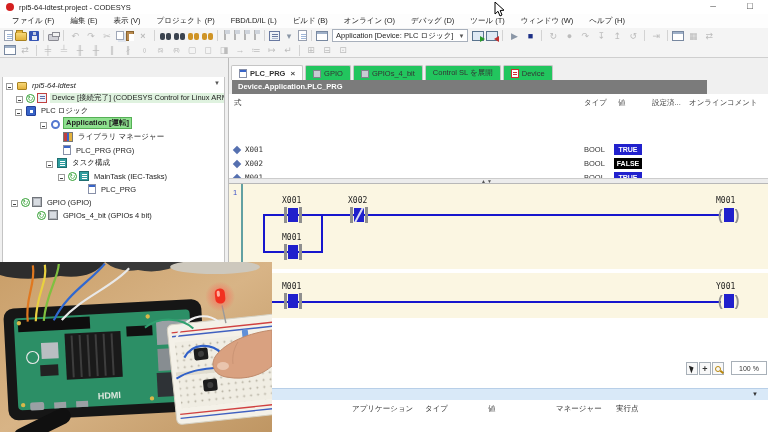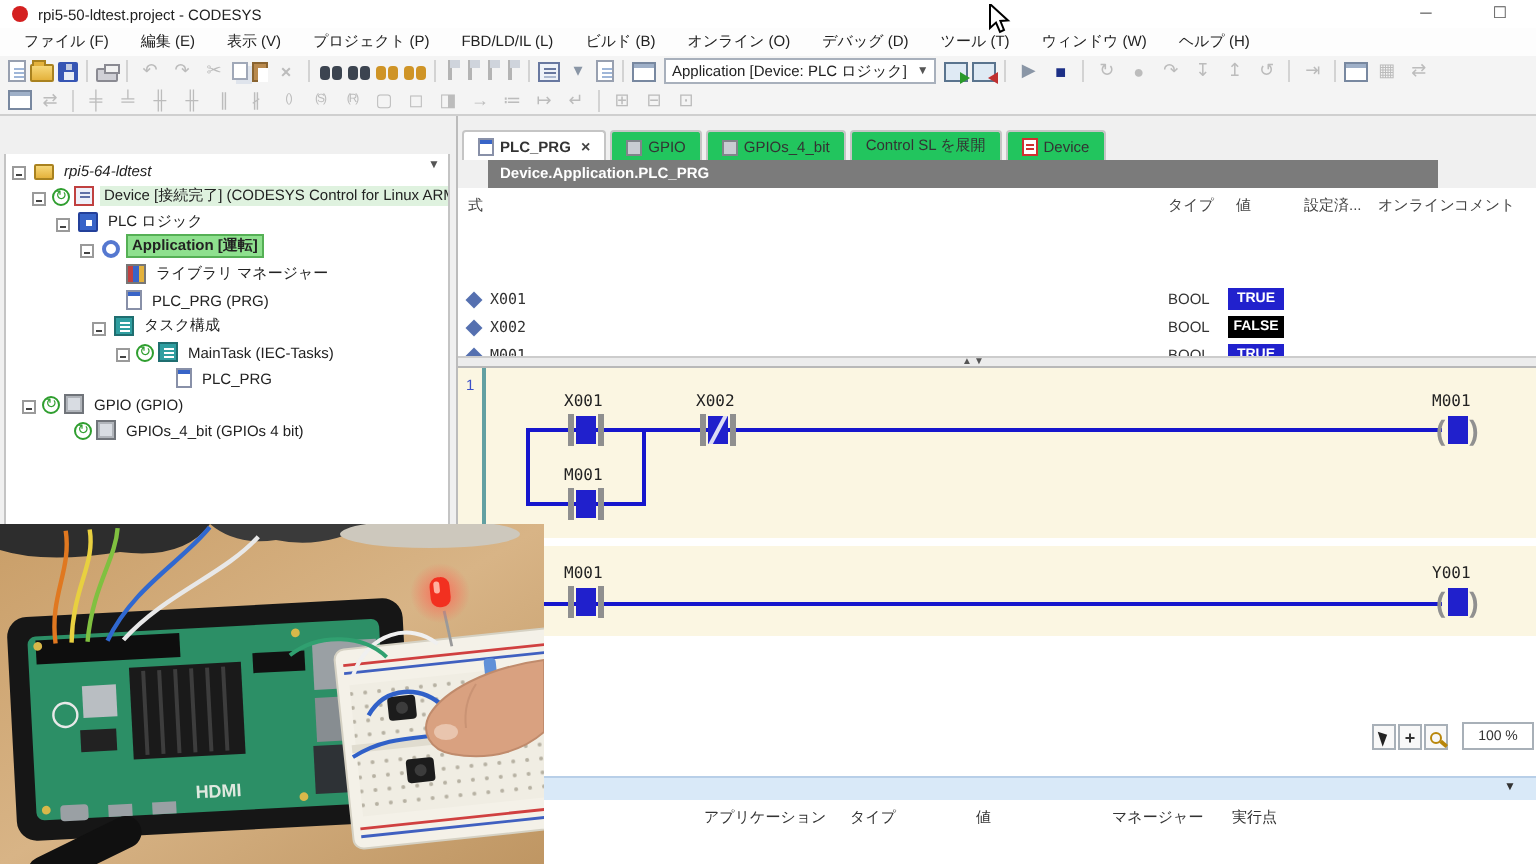--- a/index.html
+++ b/index.html
@@ -104,21 +104,21 @@
   .tab{height:15px;display:flex;align-items:center;padding:0 7px;background:#22c55e;border:1px solid #c5c5c5;
        border-bottom:none;border-radius:2px 2px 0 0;margin-right:2px;font-size:7.5px;color:#333;white-space:nowrap;}
   .tab.active{background:#fff;font-weight:bold;}
   .tab .tico{width:8px;height:9px;margin-right:3px;flex:none;position:relative;}
   .tico.pou{background:#fff;border:1px solid #8890a8;}
   .tico.pou::before{content:"";position:absolute;left:0;top:0;width:6px;height:2px;background:#3864c8;}
   .tico.chip{background:#c8ccd2;border:1px solid #80848a;height:8px;margin-top:1px;}
   .tico.devred{background:#fff;border:1px solid #d03030;height:9px;}
   .tico.devred::before{content:"";position:absolute;left:1px;top:2px;width:4px;height:1px;background:#d03030;box-shadow:0 2px 0 #d03030;}
   .tab .tclose{margin-left:5px;font-weight:bold;color:#444;font-size:8px;}
-  .crumb{position:absolute;left:15px;top:22px;width:475px;height:14px;background:#7b7b7b;color:#fff;
+  .crumb{position:absolute;left:3px;top:22px;width:475px;height:14px;background:#7b7b7b;color:#fff;
          font-weight:bold;font-size:7.5px;line-height:14px;padding-left:6px;}
   .watch{position:absolute;left:0;top:36px;width:539px;height:84px;background:#fff;}
   .wh{position:absolute;top:4px;font-size:7.5px;color:#444;}
   .wrow{position:absolute;height:13px;width:539px;}
   .vicon{position:absolute;left:5px;top:3px;width:6px;height:6px;background:#5570b0;transform:rotate(45deg);}
   .wexpr{position:absolute;left:16px;top:1px;font:7.5px "DejaVu Sans Mono",monospace;color:#333;}
   .wtype{position:absolute;left:355px;top:1px;font-size:7.5px;color:#333;}
   .badge{position:absolute;left:385px;top:0;min-width:28px;text-align:center;color:#fff;
          font-size:7px;font-weight:bold;line-height:11px;padding:0 1px;}
   .badge.true{background:#2121cd;} .badge.false{background:#000;}
@@ -162,21 +162,21 @@
   
   #webcam{position:absolute;left:0;top:262px;width:272px;height:170px;z-index:100;}
 </style>
 </head>
 <body>
 
 <div id="screen">
 
   <div id="titlebar">
     <span class="app-dot"></span>
-    <span class="title-text">rpi5-50-ldtest.project - CODESYS</span>
+    <span class="title-text">rpi5-64-ldtest.project - CODESYS</span>
     <span class="win-btn" id="btn-min">─</span>
     <span class="win-btn" id="btn-max">☐</span>
   </div>
   <div id="edge-badge"></div>
 
   <div id="menubar">
     <span class="menu-item">ファイル (F)</span>
       <span class="menu-item">編集 (E)</span>
       <span class="menu-item">表示 (V)</span>
       <span class="menu-item">プロジェクト (P)</span>
@@ -275,21 +275,21 @@
         <span class="ticon t-folder"></span>
         <span class="tlabel italic">rpi5-64-ldtest</span>
         <span class="root-dd">▼</span>
       </div>
       <div class="trow" style="padding-left:13px">
         <span class="exp"></span>
         <span class="sync"></span>
         <span class="ticon t-device"></span>
         <span class="tlabel hl-soft">Device [接続完了] (CODESYS Control for Linux ARM</span>
       </div>
-      <div class="trow" style="padding-left:25px">
+      <div class="trow" style="padding-left:12px">
         <span class="exp"></span>
         <span class="ticon t-plc"></span>
         <span class="tlabel">PLC ロジック</span>
       </div>
       <div class="trow" style="padding-left:37px">
         <span class="exp"></span>
         <span class="ticon t-app"></span>
         <span class="tlabel bold hl-run">Application [運転]</span>
       </div>
       <div class="trow" style="padding-left:49px">

